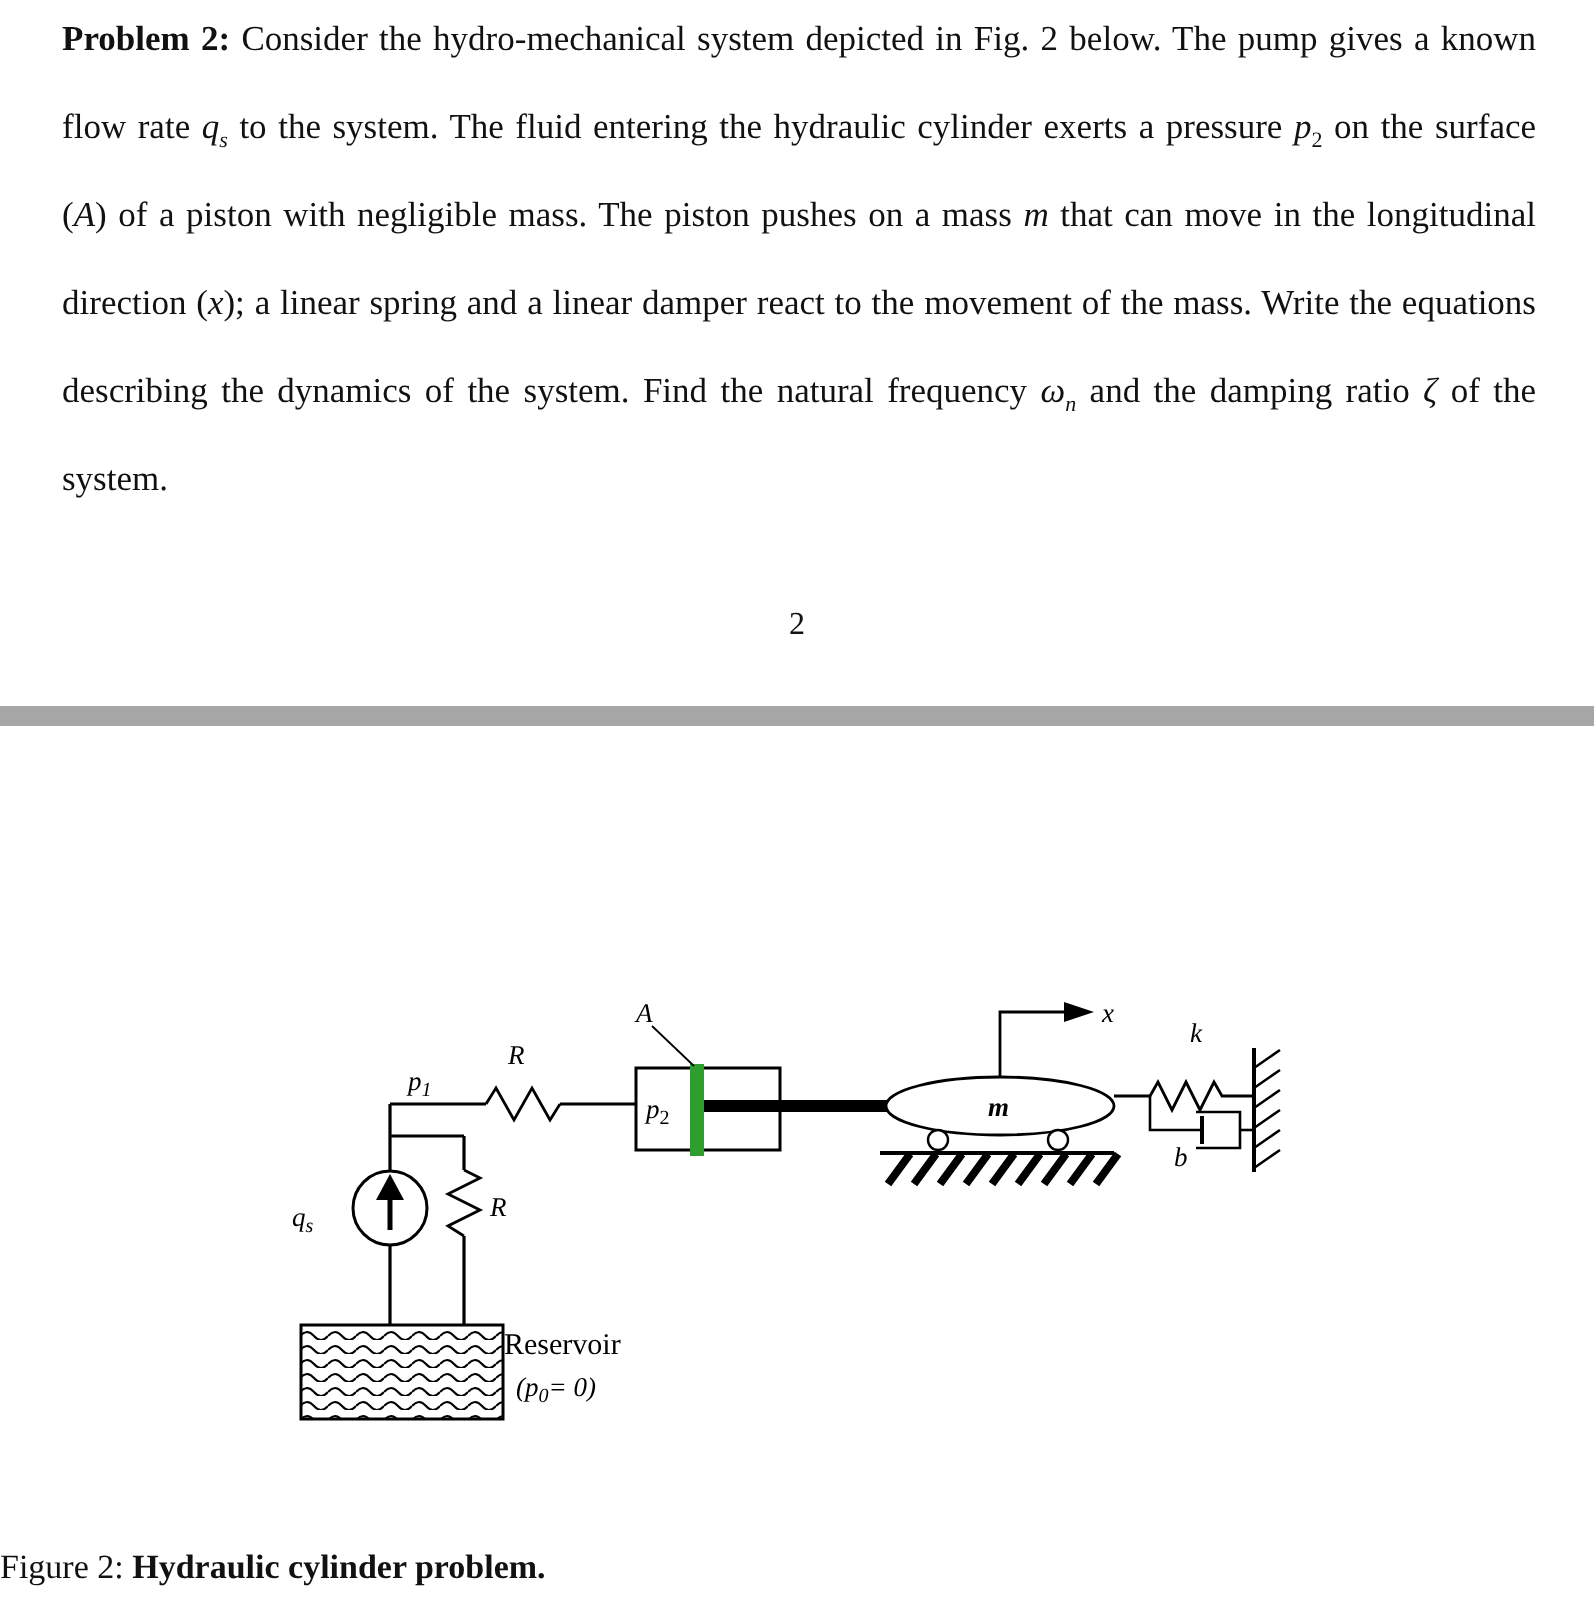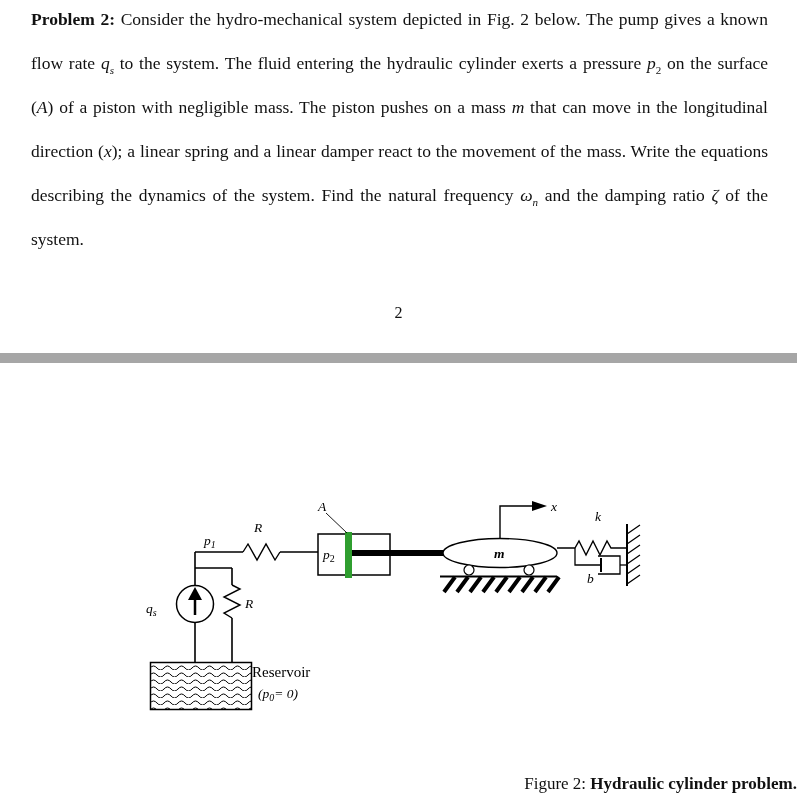--- a/index.html
+++ b/index.html
@@ -15,21 +15,21 @@
   .problem i{font-style:italic;}
   .problem sub{font-size:11px;line-height:0;}
   .problem sub.it{font-style:italic;}
   .pagenum{position:absolute;top:304px;left:0;width:100%;text-align:center;font-size:16px;}
   .divider{position:absolute;top:353px;left:0;display:block;}
   .diagram{position:absolute;left:130px;top:490px;}
   .diagram text{font-family:"Liberation Serif", serif;font-size:13.5px;fill:#000;}
   .diagram .it{font-style:italic;}
   .diagram .small{font-size:10px;}
   .diagram .plain{font-size:15px;}
-  .caption{position:absolute;top:774px;left:0;width:100%;text-align:right;font-size:17px;}
+  .caption{position:absolute;top:774px;left:0;width:100%;text-align:left;font-size:17px;}
 </style>
 </head>
 <body>
 
 <div class="page">
 
   <p class="problem"><b>Problem 2:</b><span> Consider the hydro-mechanical system depicted in Fig. 2 below. The pump gives a known flow rate </span><i>q</i><sub class="it">s</sub><span> to the system. The fluid entering the hydraulic cylinder exerts a pressure </span><i>p</i><sub>2</sub><span> on the surface (</span><i>A</i><span>) of a piston with negligible mass. The piston pushes on a mass </span><i>m</i><span> that can move in the longitudinal direction (</span><i>x</i><span>); a linear spring and a linear damper react to the movement of the mass. Write the equations describing the dynamics of the system. Find the natural frequency </span><i>ω</i><sub class="it">n</sub><span> and the damping ratio </span><i>ζ</i><span> of the system.</span></p>
 
   <div class="pagenum">2</div>
 

